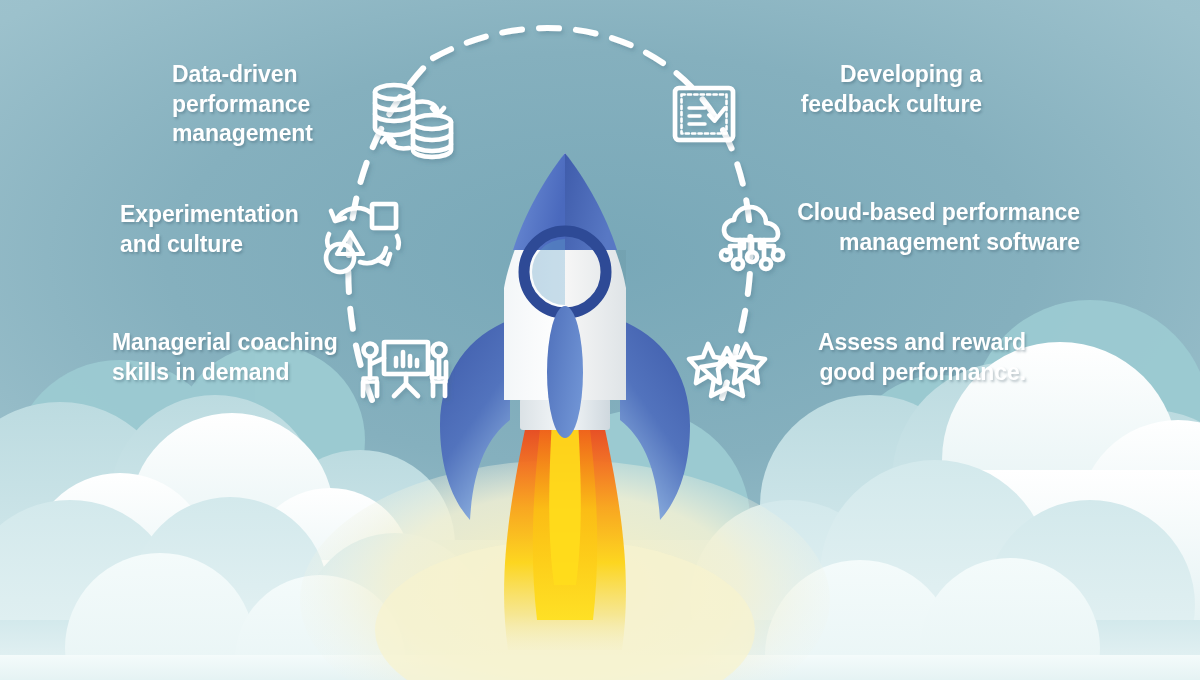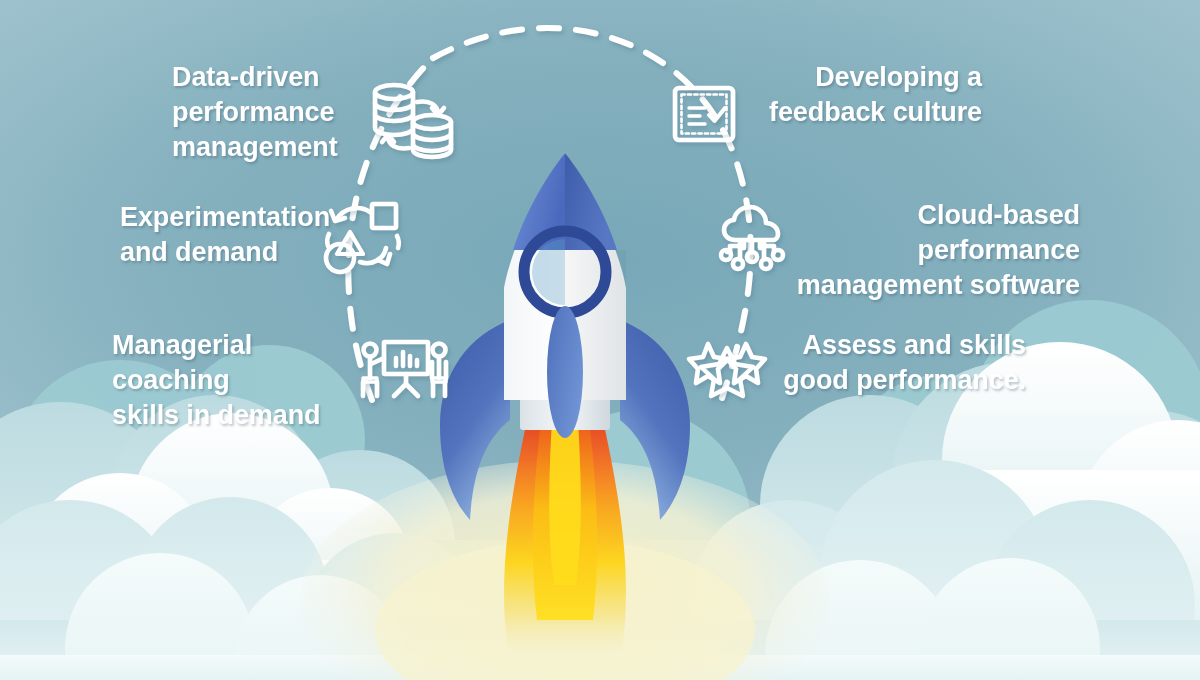--- a/index.html
+++ b/index.html
@@ -27,21 +27,21 @@
   
   .icon-holder { position: absolute; }
   .icon-holder svg { display: block; overflow: visible; }
   .ic { fill: none; stroke: #ffffff; stroke-width: 4.6; stroke-linecap: round; stroke-linejoin: round; }
 
   
   .label {
     position: absolute;
     color: #ffffff;
     font-weight: bold;
-    font-size: 27px;
+    font-size: 23px;
     line-height: 1.29;
     letter-spacing: -0.1px;
     text-shadow: 1.5px 2px 2.5px rgba(40,70,85,0.30);
     white-space: pre-line;
   }
   .label.right { text-align: right; }
   .label.left  { text-align: left; }
 
   #lbl-data      { left: 172px; top: 60px;  width: 180px; }
   #lbl-exp       { left: 120px; top: 200px; width: 215px; }
@@ -332,23 +332,23 @@
         <path d="M 58 6 L 64 19 L 77 21 L 68 31 L 70 45 L 58 38 L 46 45 L 48 31 L 39 21 L 52 19 Z"></path>
         <path d="M 39 10 L 47 26 L 65 29 L 52 41 L 55 58 L 39 50 L 23 58 L 26 41 L 13 29 L 31 26 Z" fill="none" stroke-width="4.4"></path>
       </g>
     </svg>
   </div>
 
   <div class="label left" id="lbl-data">Data-driven
 performance
 management</div>
   <div class="label left" id="lbl-exp">Experimentation
-and demand</div>
+and culture</div>
   <div class="label left" id="lbl-coach">Managerial coaching
 skills in demand</div>
   <div class="label right" id="lbl-feedback">Developing a
 feedback culture</div>
   <div class="label right" id="lbl-cloud">Cloud-based performance
 management software</div>
-  <div class="label right" id="lbl-assess">Assess and skills
+  <div class="label right" id="lbl-assess">Assess and reward
 good performance.</div>
 
 </div>
 
 </body></html>

